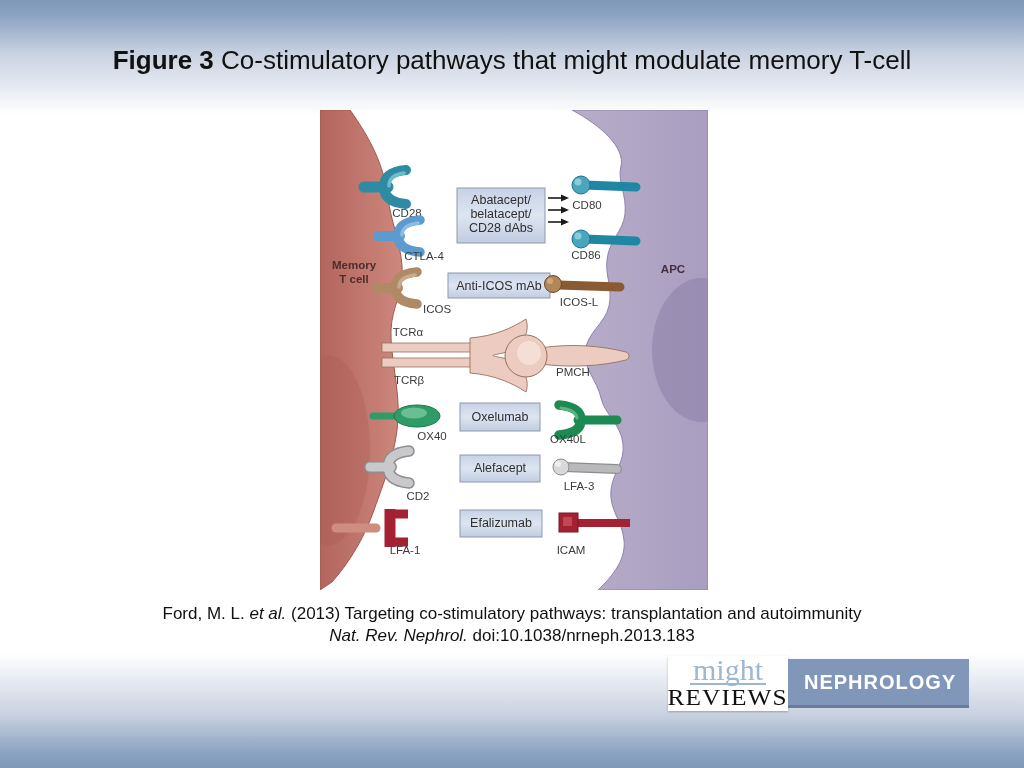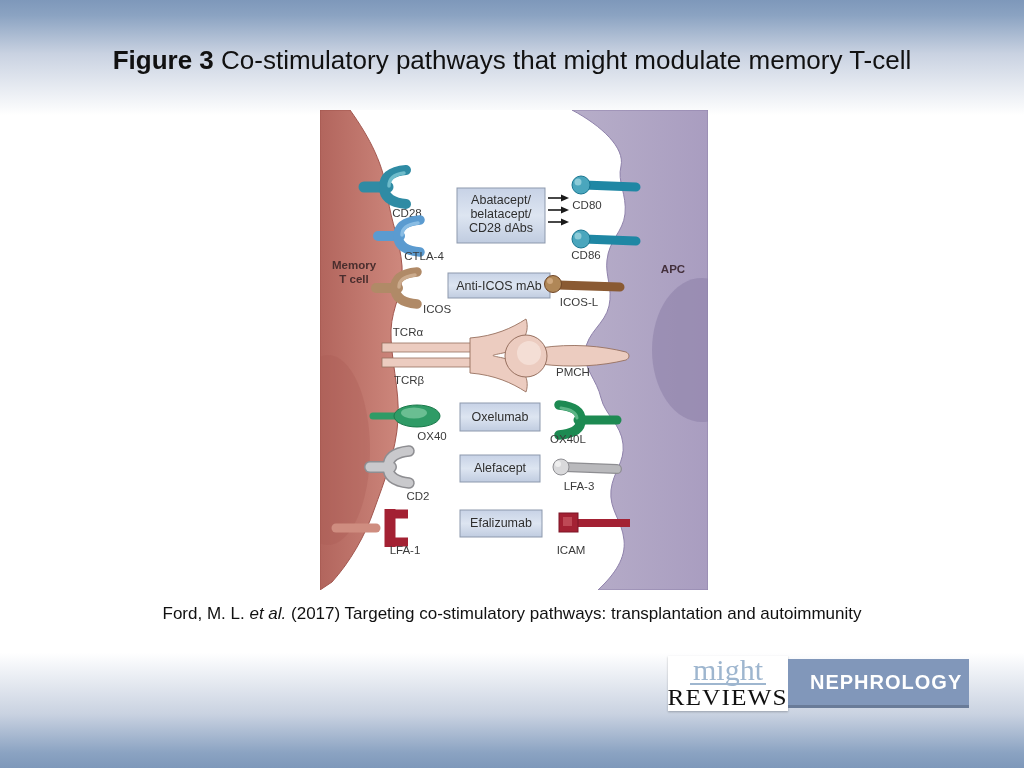--- a/index.html
+++ b/index.html
@@ -36,21 +36,21 @@
     font-family:"Liberation Serif",serif;font-size:30px;color:#9eb6cf;
     line-height:27px;border-bottom:2px solid #9eb6cf;padding:0 3px;
   }
   .reviews{
     font-family:"Liberation Serif",serif;font-size:23px;color:#101010;
     letter-spacing:1px;line-height:26px;transform:scaleX(1.1);
   }
   .logo-blue{
     position:absolute;left:788px;top:659px;width:181px;height:49px;background:#8197ba;
     color:#ffffff;font-weight:bold;font-size:20px;letter-spacing:1px;
-    display:flex;align-items:center;padding-left:22px;box-sizing:border-box;
+    display:flex;align-items:center;padding-left:16px;box-sizing:border-box;
     border-bottom:3px solid rgba(0,0,0,0.18);
   }
 </style>
 </head>
 <body>
 
 <div class="slide">
 
   <div class="title">
     <div><span class="bold">Figure 3</span><span> Co-stimulatory pathways that might modulate memory T-cell</span></div>
@@ -207,21 +207,22 @@
       <g>
         <line x1="256" y1="413" x2="310" y2="413" stroke="#a32133" stroke-width="8"></line>
         <rect x="239" y="403" width="19" height="19" fill="#a32133" stroke="#7d1426" stroke-width="1"></rect>
         <rect x="243" y="407" width="9" height="9" fill="#c4535e" opacity="0.8"></rect>
         <text class="lbl" x="251" y="444" text-anchor="middle">ICAM</text>
       </g>
     </svg>
   </div>
 
   <div class="citation">
-    <div><span>Ford, M. L. </span><i>et al.</i><span> (2017) Targeting co-stimulatory pathways: transplantation and autoimmunity</span></div>
+    <div><span>Ford, M. L. </span><i>et al.</i><span> (2013) Targeting co-stimulatory pathways: transplantation and autoimmunity</span></div>
+    <div><i>Nat. Rev. Nephrol.</i><span> doi:10.1038/nrneph.2013.183</span></div>
   </div>
 
   <div class="logo-white">
     <div class="nature">might</div>
     <div class="reviews">REVIEWS</div>
   </div>
   <div class="logo-blue">NEPHROLOGY</div>
 
 </div>
 

